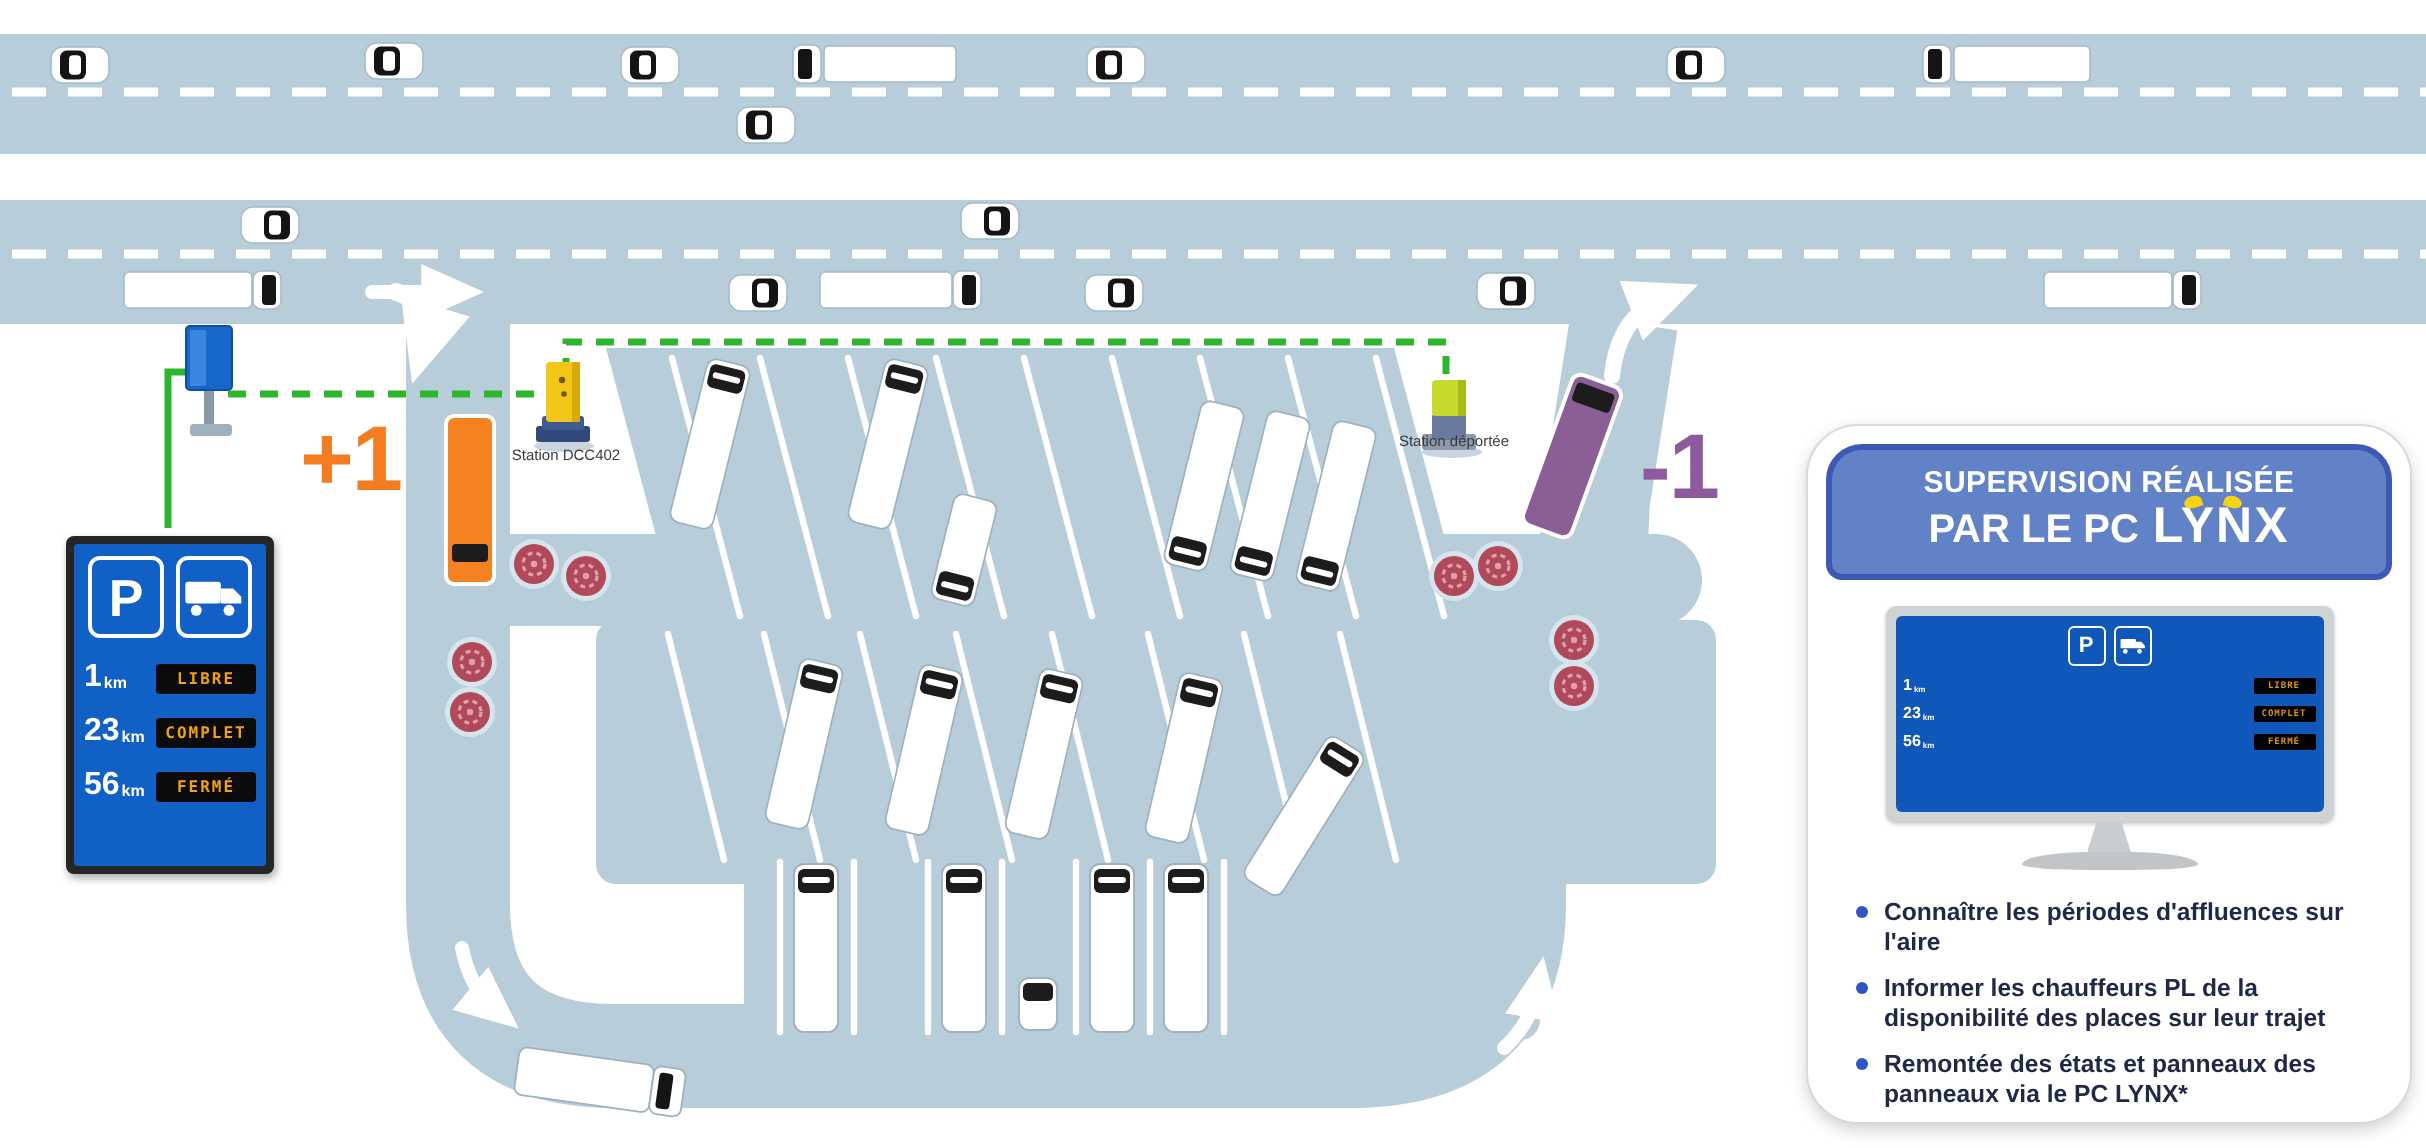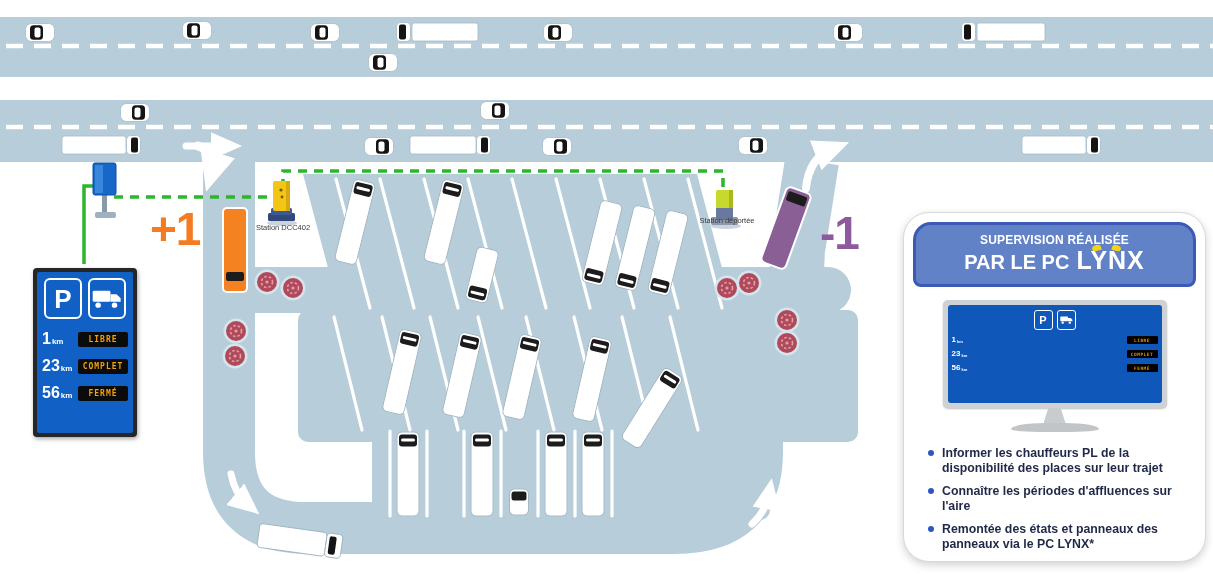--- a/index.html
+++ b/index.html
@@ -31,21 +31,21 @@
   .led{margin-left:auto;background:#0b0b0b;color:#f2a20c;font-family:"DejaVu Sans Mono",monospace;
        font-weight:bold;font-size:8px;letter-spacing:1px;padding:3px 1px;border-radius:2px;
        width:48px;text-align:center;}
 
   
   .card{position:absolute;left:903px;top:212px;width:303px;height:350px;background:#fff;
         border:1.5px solid #d9d9d9;border-radius:26px;box-sizing:border-box;
         box-shadow:0 3px 8px rgba(0,0,0,.18);}
   .card-header{margin:9px 9px 0 9px;background:#6282c8;border:3px solid #3c59b6;
                border-radius:18px 18px 8px 8px;text-align:center;padding:8px 2px 10px;color:#fff;}
-  .ch-line1{font-size:12px;font-weight:bold;letter-spacing:.2px;}
+  .ch-line1{font-size:15px;font-weight:bold;letter-spacing:.2px;}
   .ch-line2{margin-top:2px;display:flex;justify-content:center;align-items:baseline;gap:7px;}
   .ch-prefix{font-size:20px;font-weight:bold;}
   .lynx{font-size:25px;font-weight:bold;letter-spacing:1px;position:relative;line-height:.9;display:inline-block;}
   .eye{position:absolute;width:9px;height:6px;background:#f6d414;top:-4px;}
   .eye.e1{left:16px;border-radius:50% 50% 0 50%;transform:rotate(-18deg);}
   .eye.e2{left:36px;border-radius:50% 50% 50% 0;transform:rotate(18deg);}
 
   .monitor{width:224px;margin:13px auto 0;}
   .mon-frame{background:#cfd2d4;border-radius:5px;padding:5px;display:flex;gap:5px;
              box-shadow:0 1px 2px rgba(0,0,0,.25);}
@@ -410,25 +410,25 @@
           </div>
         </div>
       </div>
       <div class="neck"></div>
       <div class="foot"></div>
     </div>
 
     <div class="bullets">
       <div class="bullet">
         <span class="dot"></span>
-        <span class="btxt">Informer les chauffeurs PL de la disponibilité des places sur leur trajet</span>
+        <span class="btxt">Connaître les périodes d'affluences sur l'aire</span>
       </div>
       <div class="bullet">
         <span class="dot"></span>
-        <span class="btxt">Connaître les périodes d'affluences sur l'aire</span>
+        <span class="btxt">Informer les chauffeurs PL de la disponibilité des places sur leur trajet</span>
       </div>
       <div class="bullet">
         <span class="dot"></span>
         <span class="btxt">Remontée des états et panneaux des panneaux via le PC LYNX*</span>
       </div>
     </div>
   </div>
 
 </div>
 

